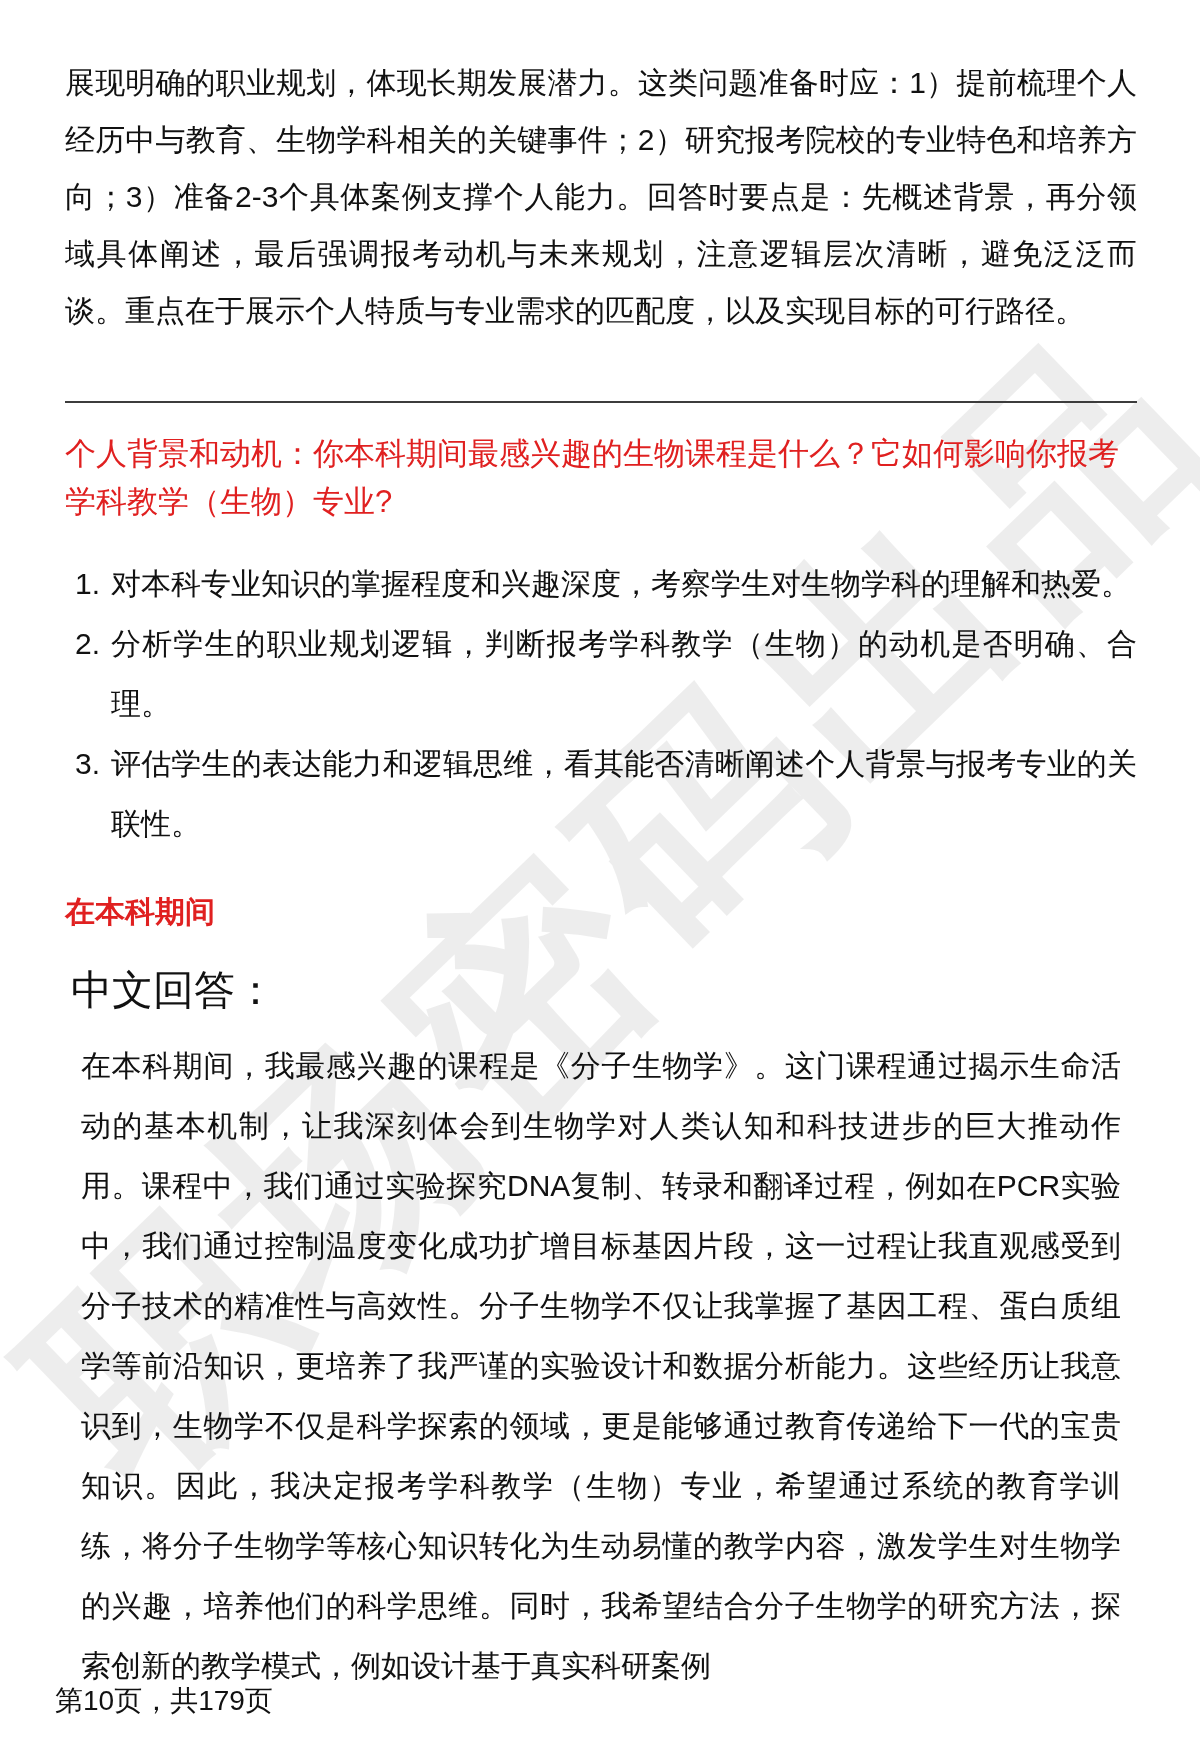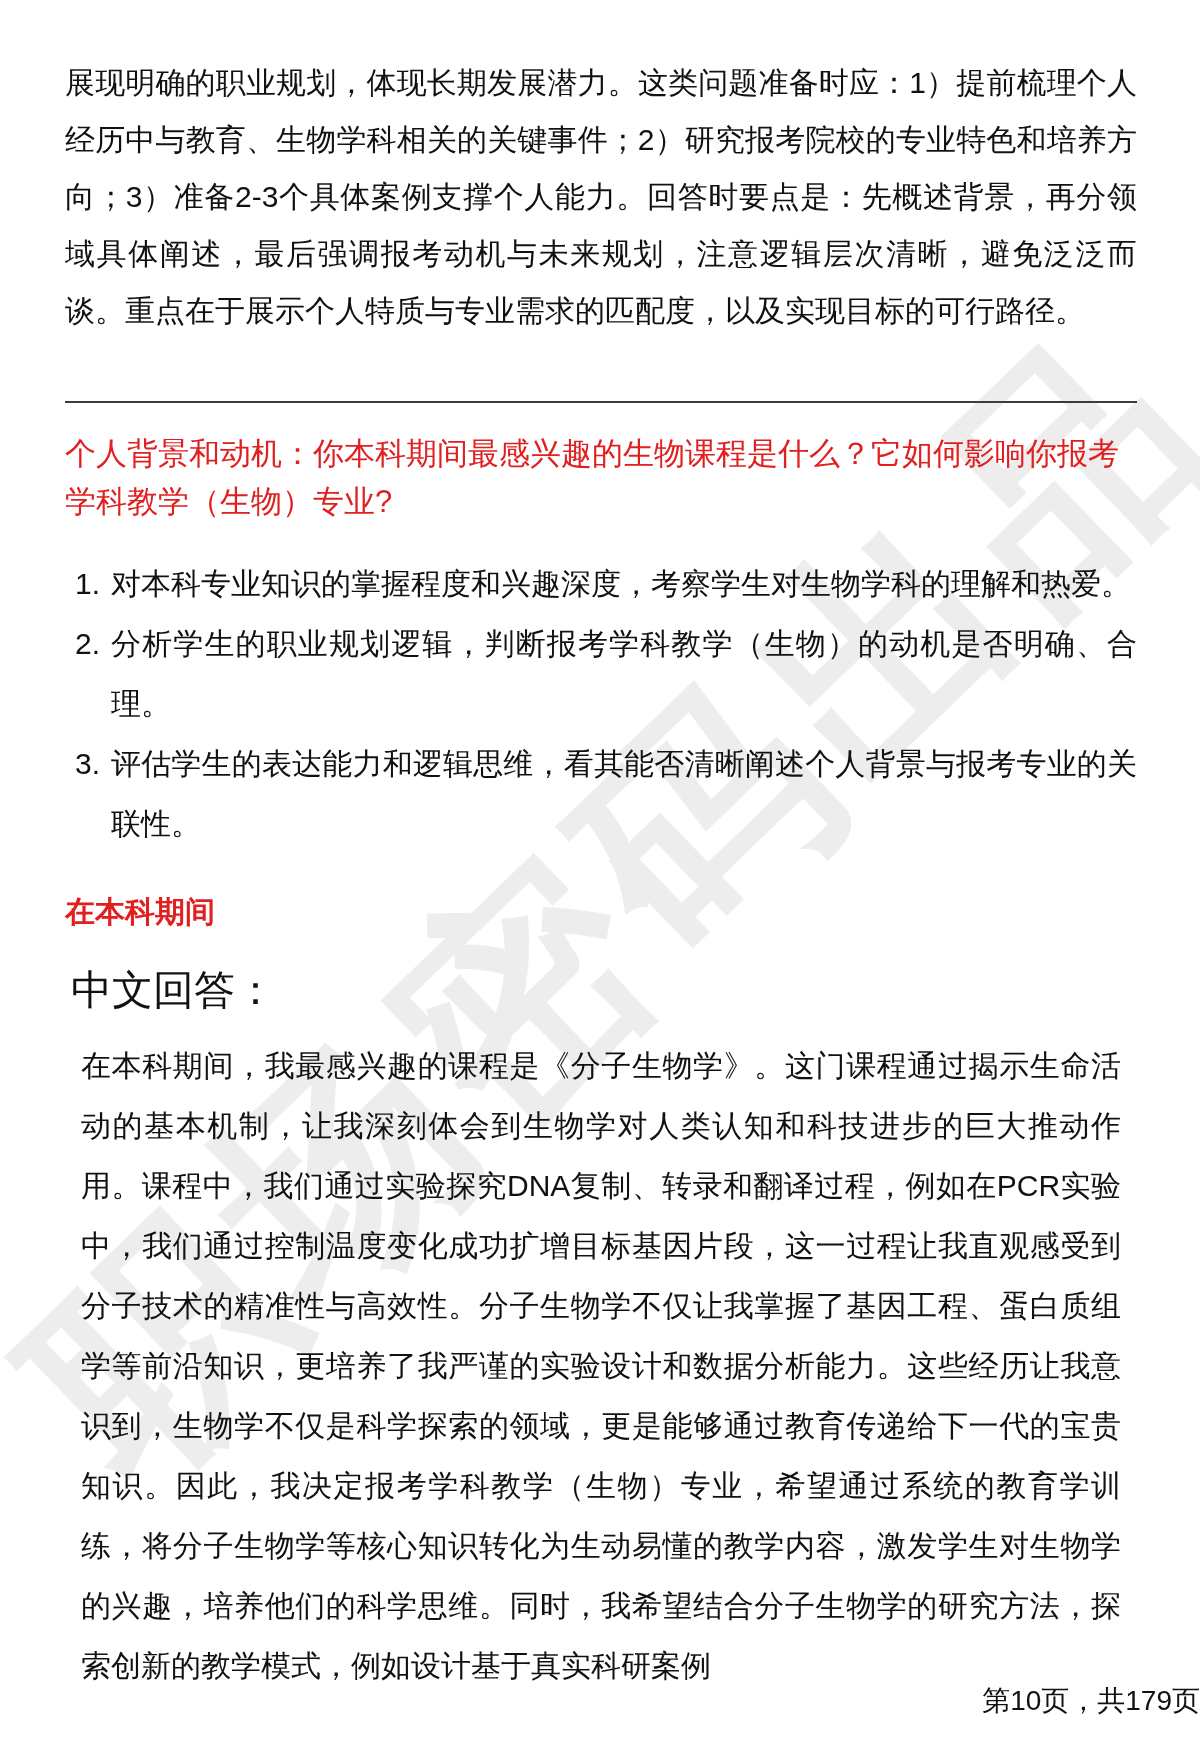--- a/index.html
+++ b/index.html
@@ -95,28 +95,29 @@
   }
   .answer-body {
     margin: 16px;
     font-size: 30px;
     line-height: 60px;
     text-align: justify;
     text-justify: inter-ideograph;
   }
   .footer {
     position: absolute;
-    left: 0;
+    left: 15px;
     right: 0;
     bottom: 38px;
-    text-align: right;
+    text-align: left;
     font-size: 28px;
     line-height: 32px;
     color: #111111;
     z-index: 1;
+    padding-left: 40px;
   }
 </style>
 </head>
 <body>
 
 <div class="watermark">职场密码出品</div>
 
 <div class="content">
 
   <p class="intro">展现明确的职业规划，体现长期发展潜力。这类问题准备时应：1）提前梳理个人经历中与教育、生物学科相关的关键事件；2）研究报考院校的专业特色和培养方向；3）准备2-3个具体案例支撑个人能力。回答时要点是：先概述背景，再分领域具体阐述，最后强调报考动机与未来规划，注意逻辑层次清晰，避免泛泛而谈。重点在于展示个人特质与专业需求的匹配度，以及实现目标的可行路径。</p>

